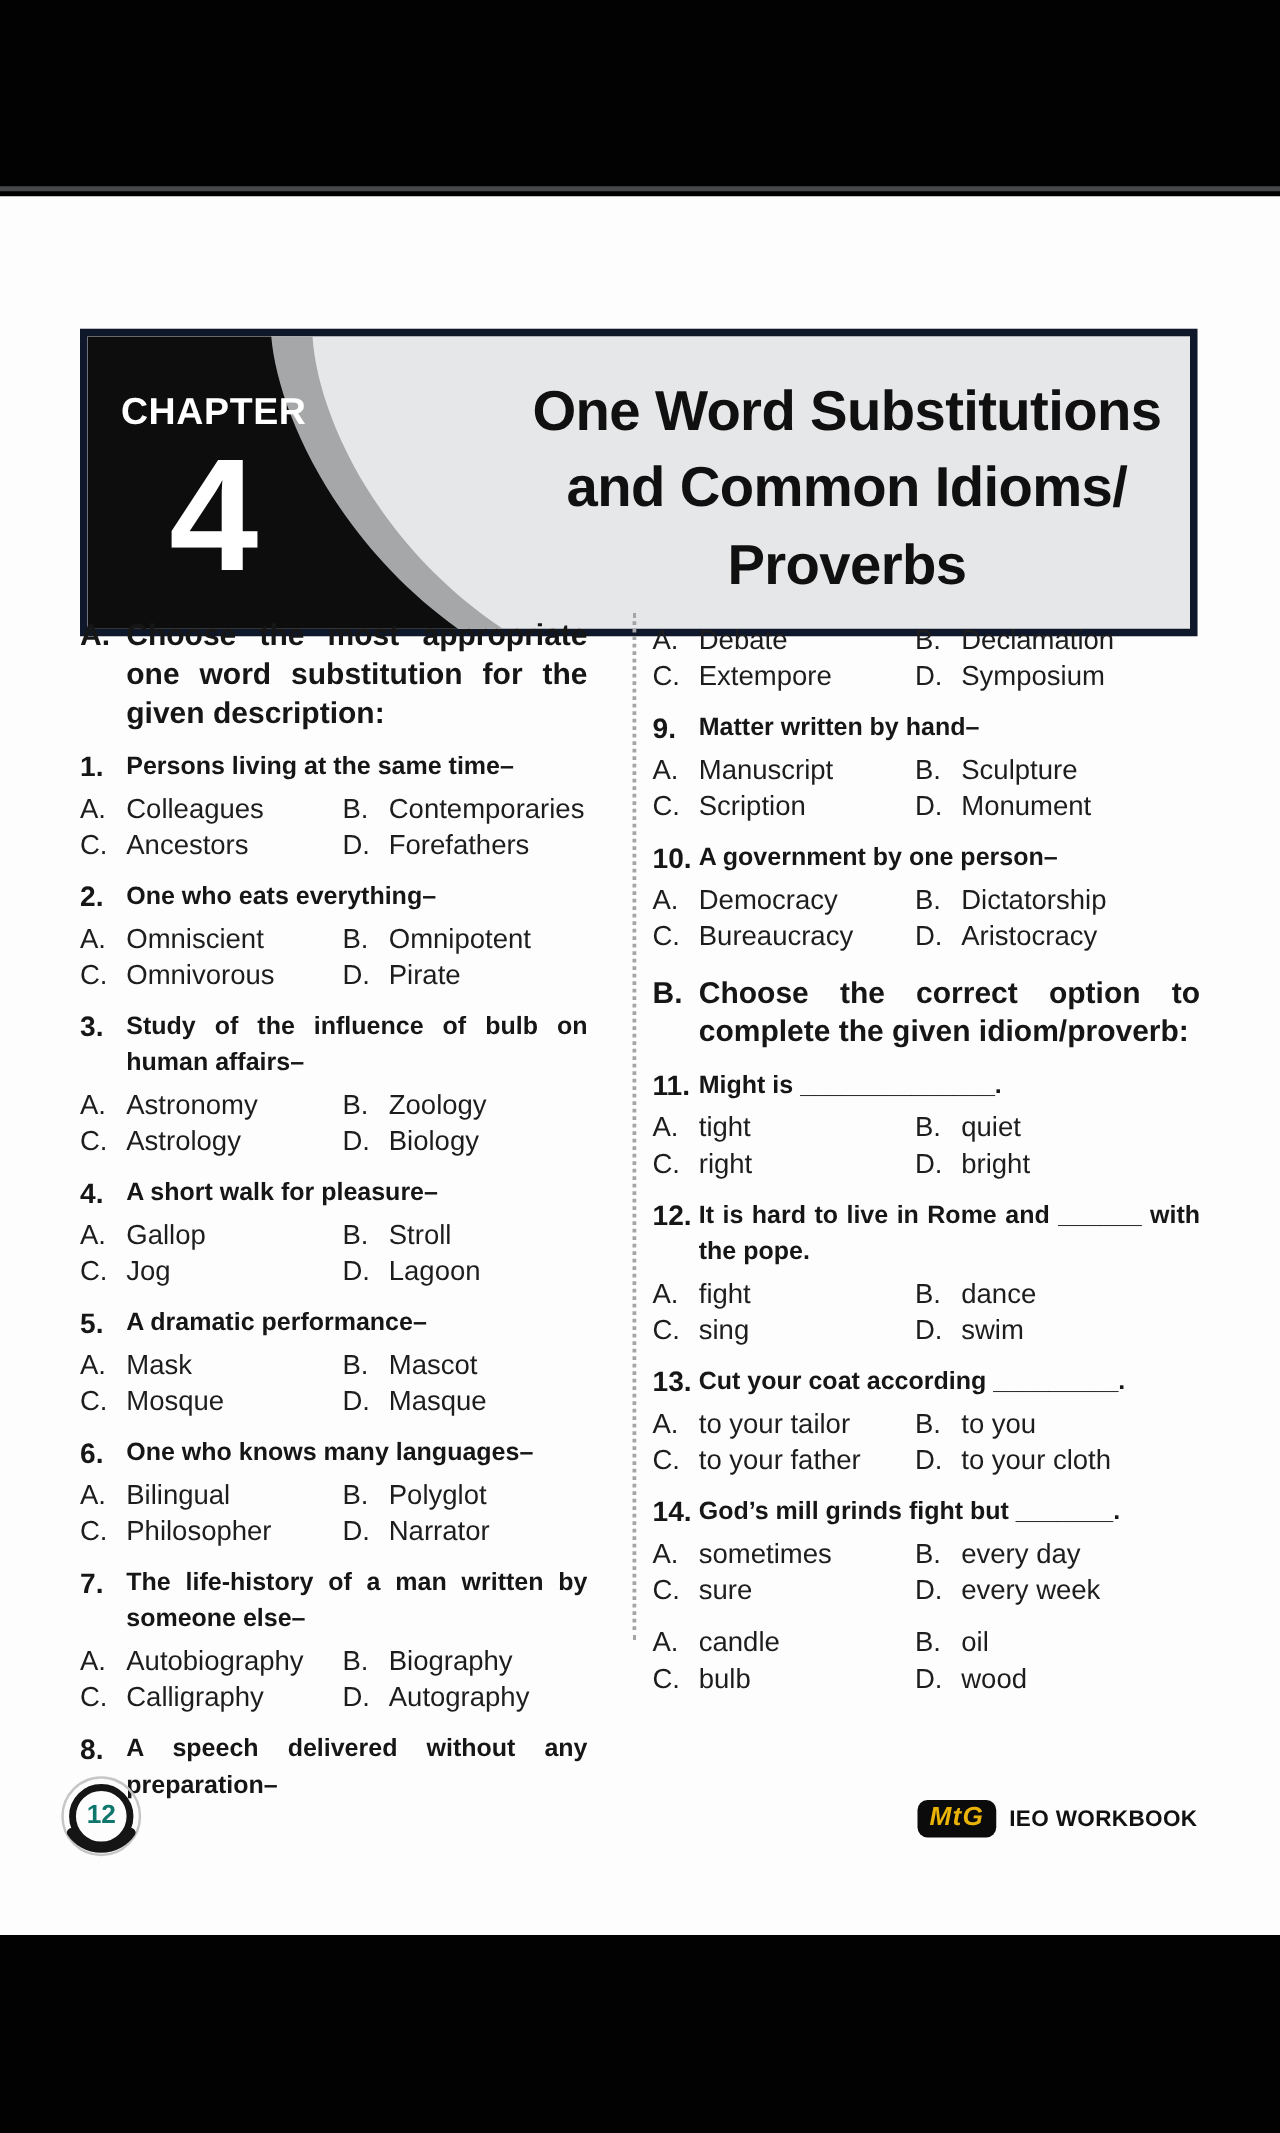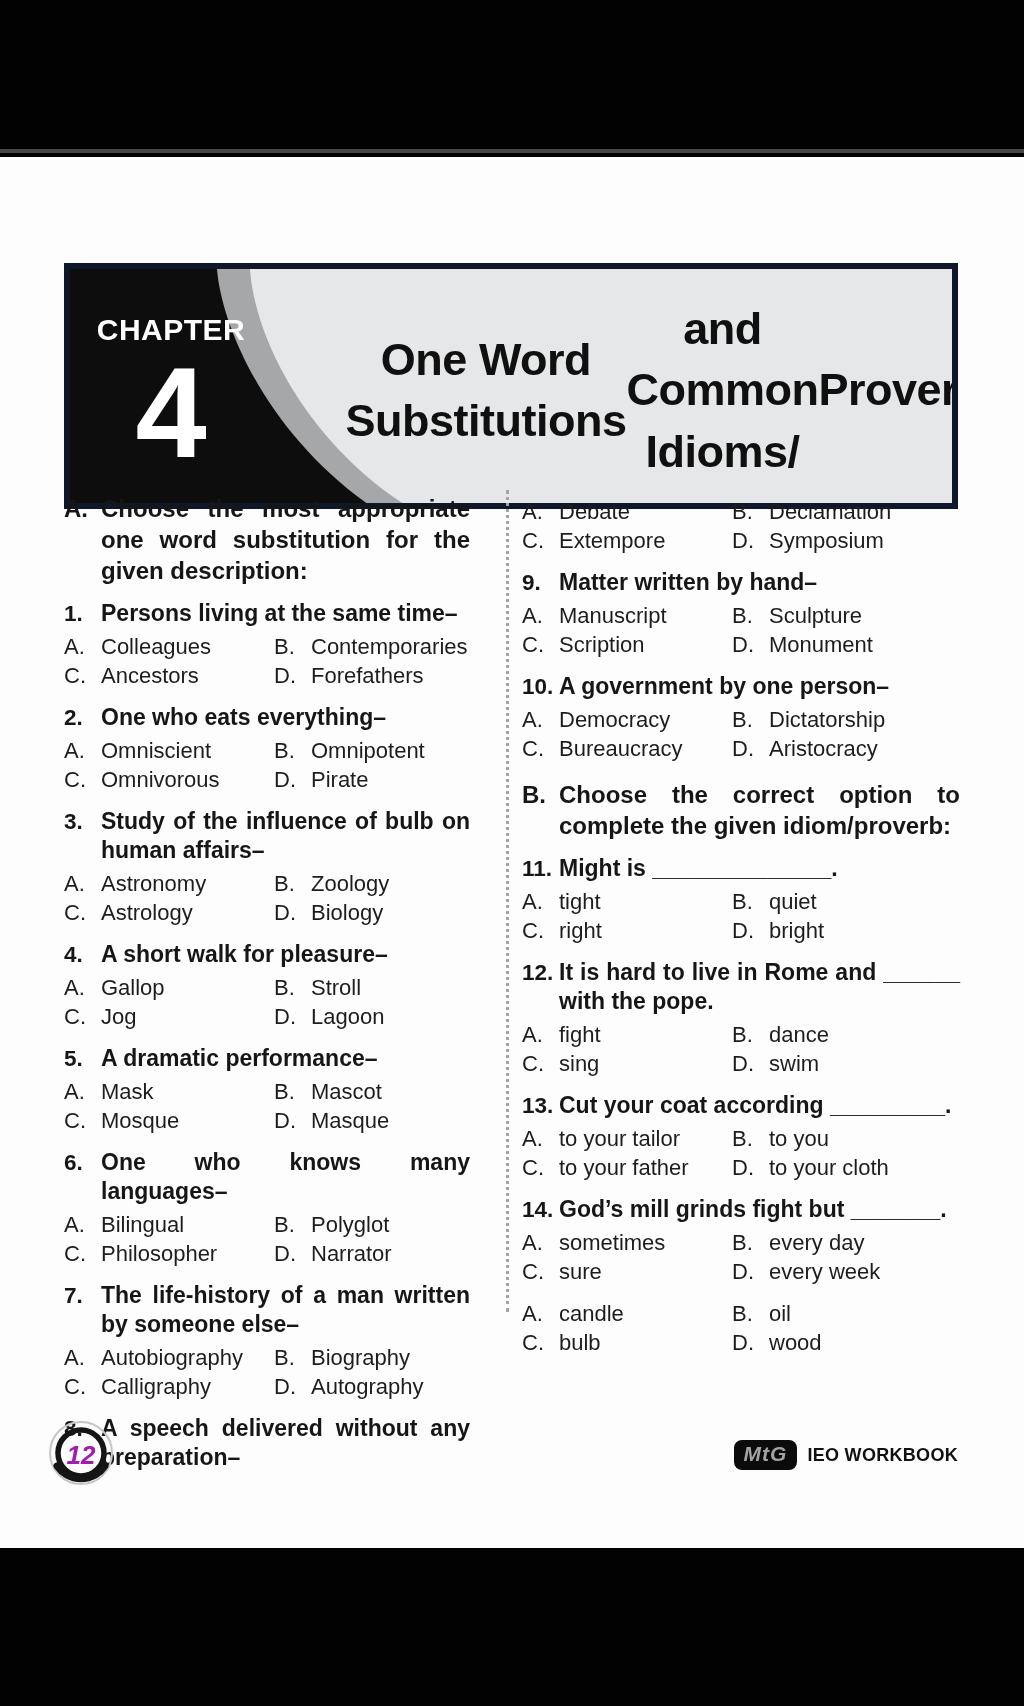--- a/index.html
+++ b/index.html
@@ -15,49 +15,49 @@
 
   
   .banner { position:absolute; left:64px; top:106px; width:894px; height:246px;
     background:#e6e7e8; border:6px solid #0f172a; overflow:hidden; }
   .curve-svg { position:absolute; left:0; top:0; width:420px; height:242px; }
   .chapter-block { position:absolute; left:16px; top:44px; width:170px; text-align:center;
     color:#fff; z-index:2; }
   .chapter-label { font-size:30px; font-weight:bold; letter-spacing:0.5px; }
   .chapter-number { font-size:128px; font-weight:bold; line-height:1.0; margin-top:2px; }
   .banner-title { position:absolute; left:345px; right:12px; top:0; height:242px;
-    display:flex; justify-content:center; align-items:center;
+    display:flex; flex-direction:column; justify-content:center; align-items:center;
     font-size:45px; font-weight:bold; line-height:1.36; color:#101010; text-align:center;
     letter-spacing:-0.5px; z-index:2; }
 
   
   .content { position:absolute; left:64px; top:336px; width:896px; display:flex; align-items:flex-start; }
   .col-left  { width:406px; }
   .col-right { width:438px; margin-left:52px; }
   .divider { position:absolute; left:506px; top:333px; height:822px; width:0;
     border-left:3px dotted #a3a5a7; }
 
   .section { display:flex; margin-top:16px; margin-bottom:4px; }
   .sec-letter { flex:none; width:37px; font-size:24px; font-weight:bold; line-height:31px; }
   .sec-text { font-size:24px; font-weight:bold; line-height:31px; text-align:justify; }
 
   .question { margin-top:13px; }
   .col-left > :first-child, .col-right > :first-child { margin-top:0; }
   .q-head { display:flex; }
   .q-num { flex:none; width:37px; font-size:22.5px; font-weight:bold; line-height:29px; }
-  .q-text { flex:1; font-size:23px; font-weight:bold; line-height:29px; text-align:justify; }
+  .q-text { flex:1; font-size:20px; font-weight:bold; line-height:29px; text-align:justify; }
   .options { display:grid; grid-template-columns:37px 173px 37px 1fr;
     font-size:22px; line-height:29px; margin-top:4px; color:#1d1d1d; }
 
   
   .badge { position:absolute; left:48px; top:1262px; width:66px; height:76px; }
   .badge-num { position:absolute; left:0; top:21px; width:66px; text-align:center;
-    font-size:26px; font-weight:bold; color:#a21caf;font-style:italic; }
+    font-size:21px; font-weight:bold; color:#0f766e; }
   .brand { position:absolute; right:66px; top:1283px; display:flex; align-items:center; gap:10px; }
-  .brand-logo { background:#0b0b0b; color:#a3a3a3; font-weight:bold; font-style:italic;
+  .brand-logo { background:#0b0b0b; color:#eab308; font-weight:bold; font-style:italic;
     font-size:21px; letter-spacing:1px; padding:2px 10px 4px; border-radius:8px; }
   .brand-text { font-size:18px; font-weight:bold; color:#111; letter-spacing:0.3px;text-align:center; }
 </style>
 </head>
 <body>
 
 <div class="top-bar"></div>
 
 <div class="paper">
 

